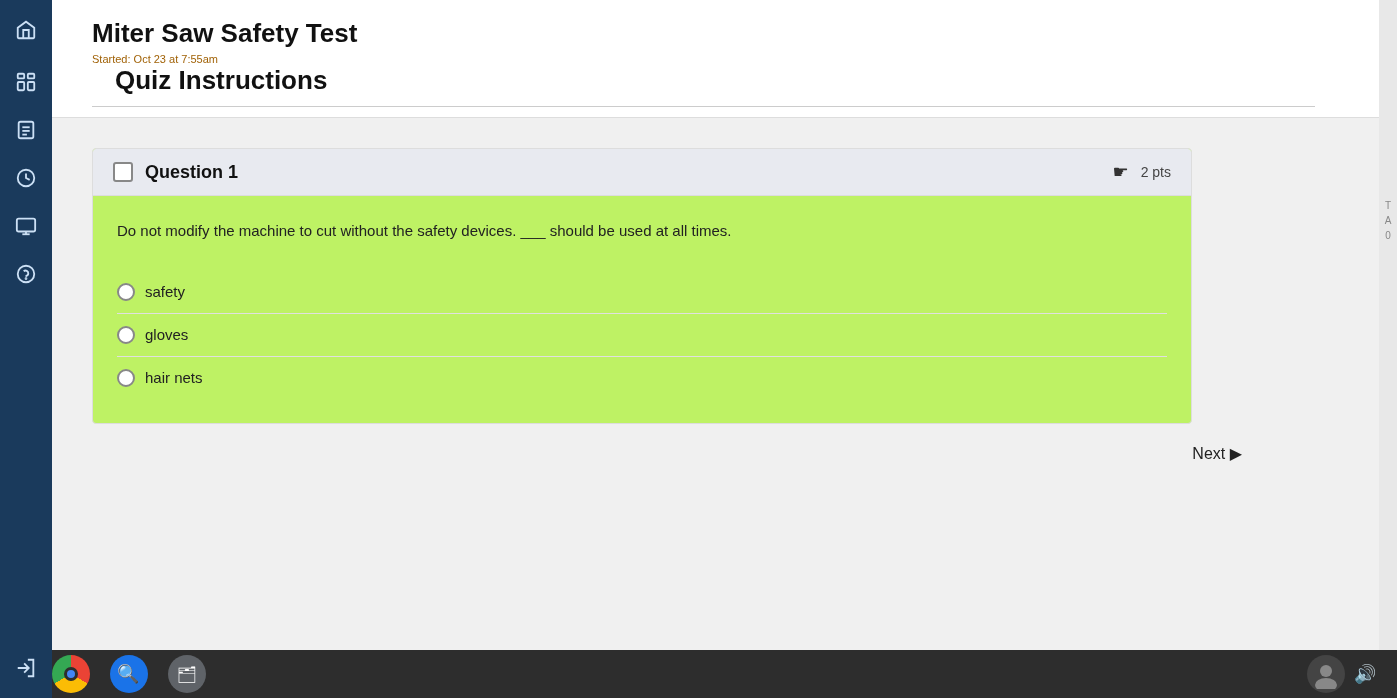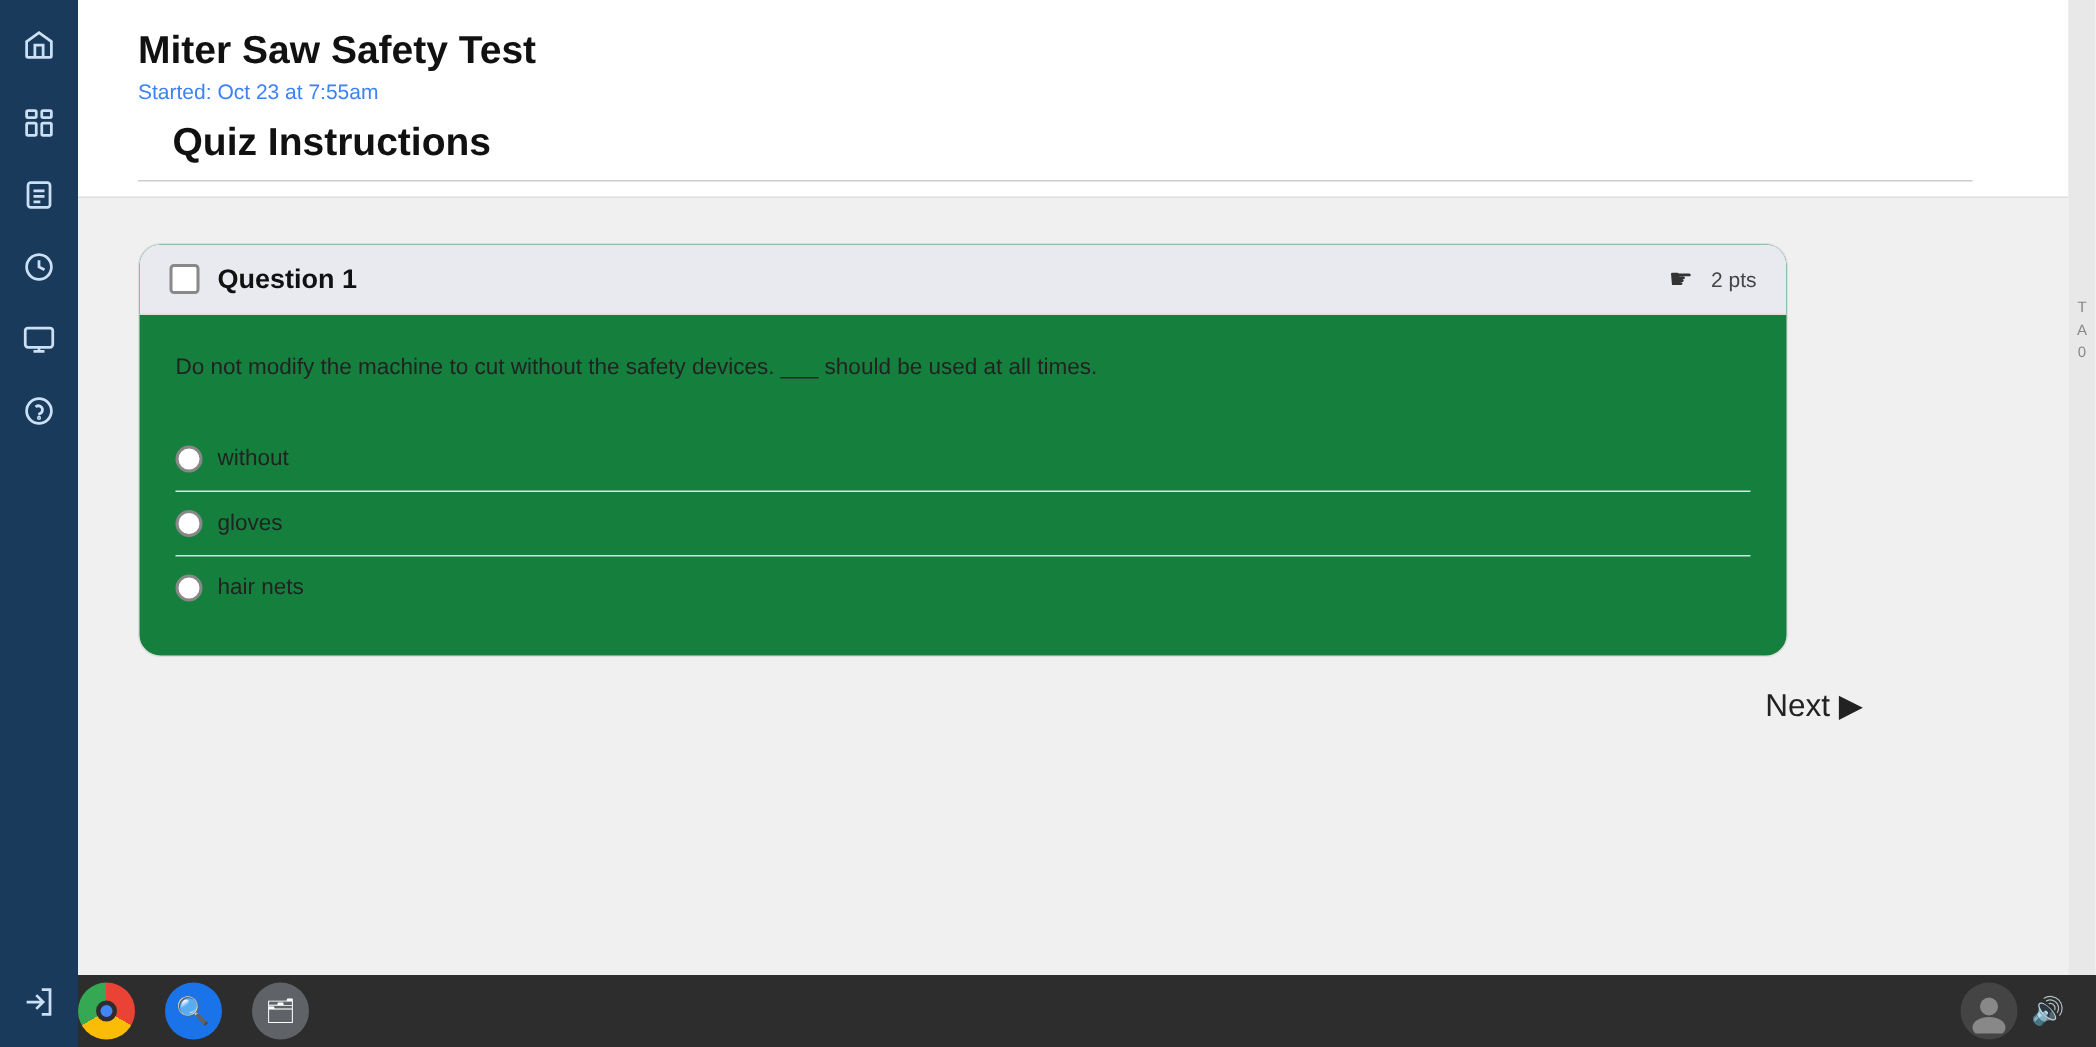--- a/index.html
+++ b/index.html
@@ -56,23 +56,22 @@
       padding: 18px 64px 10px 40px;
       border-bottom: 1px solid #ddd;
     }
     .quiz-title {
       font-size: 26px;
       font-weight: bold;
       color: #111;
       margin-bottom: 4px;
     }
     .quiz-subtitle {
-      font-size: 14px;
-      color: #3b82f6;
-      margin-bottom: 10px;
+      font-size: 11px;
+      color: #a16207;
     }
     .section-title {
       font-size: 26px;
       font-weight: bold;
       color: #111;
       margin-left: 23px;
     }
     .divider {
       border: none;
       border-top: 1px solid #ccc;
@@ -82,23 +81,23 @@
     
     .content {
       padding: 30px 40px;
       display: flex;
       flex-direction: column;
       flex: 1;
     }
 
     
     .question-card {
-      background: #15803d;
+      background: #bef264;
       border: 1px solid #ddd;
-      border-radius: 15px;
+      border-radius: 4px;
       overflow: hidden;
       max-width: 1100px;
     }
     .question-header {
       background: #e8eaf0;
       padding: 12px 20px;
       display: flex;
       align-items: center;
       gap: 12px;
       border-bottom: 1px solid #ddd;
@@ -165,21 +164,21 @@
     
     .nav-area {
       display: flex;
       justify-content: flex-end;
       padding: 20px 40px;
       max-width: 1190px;
     }
     .next-btn {
       background: none;
       border: none;
-      font-size: 21px;
+      font-size: 16px;
       color: #222;
       cursor: pointer;
       display: flex;
       align-items: center;
       gap: 4px;
       font-weight: 500;
     }
 
     
     .right-panel {
@@ -298,21 +297,21 @@
         <div class="question-label">Question 1</div>
         <span class="cursor-icon">☛</span>
         <span class="question-pts">2 pts</span>
       </div>
 
       <div class="question-body">
         <div class="question-text">Do not modify the machine to cut without the safety devices. ___ should be used at all times.</div>
 
         <div class="answer-option">
           <div class="radio-circle"></div>
-          <span class="answer-text">without</span>
+          <span class="answer-text">safety</span>
         </div>
         <div class="answer-option">
           <div class="radio-circle"></div>
           <span class="answer-text">gloves</span>
         </div>
         <div class="answer-option">
           <div class="radio-circle"></div>
           <span class="answer-text">hair nets</span>
         </div>
       </div>

